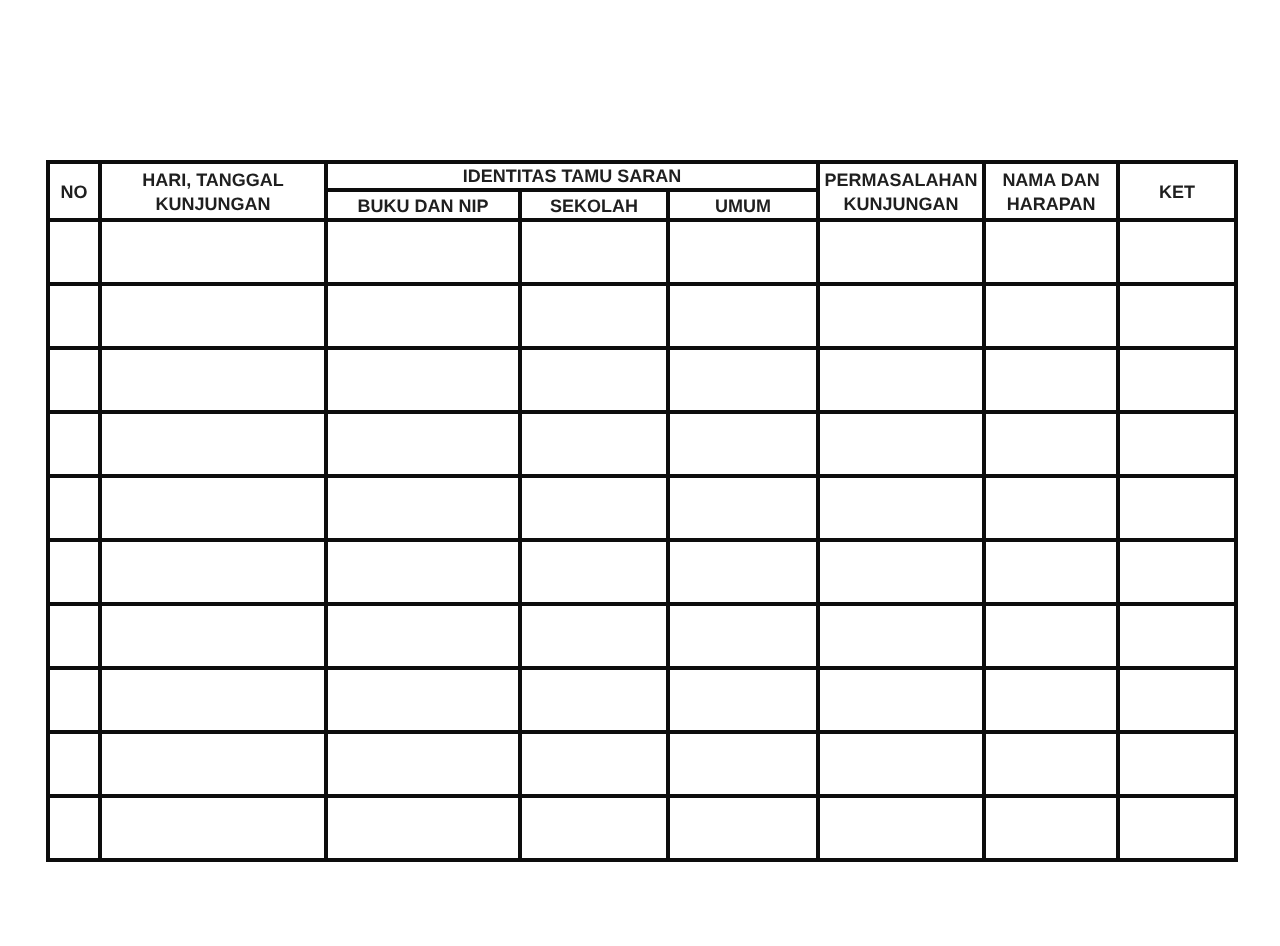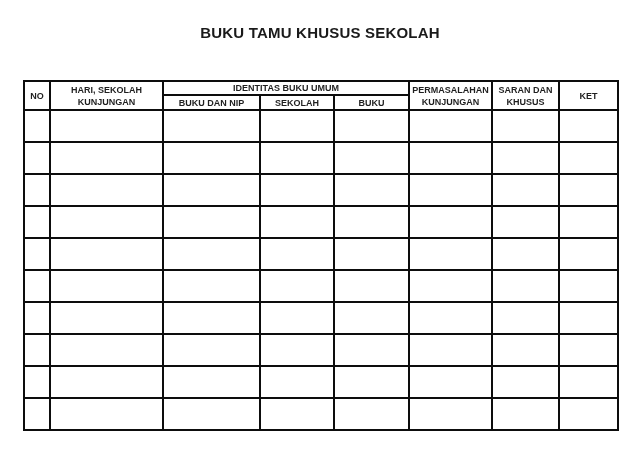--- a/index.html
+++ b/index.html
@@ -56,55 +56,54 @@
   col.c-tanda{ width: 75px; }
   col.c-perm { width: 83px; }
   col.c-saran{ width: 67px; }
   col.c-ket  { width: 59px; }
 </style>
 </head>
 <body>
 
 <div class="page">
 
-  <div class="title">BUKU TAMU KHUSUS SEKOLAH</div>
 
   <table class="guestbook">
     <colgroup>
       <col class="c-no">
         <col class="c-hari">
         <col class="c-nama">
         <col class="c-jab">
       <col class="c-tanda">
         <col class="c-perm">
         <col class="c-saran">
         <col class="c-ket">
     </colgroup>
     <thead>
       <tr class="header-top">
         <th rowspan="2">NO</th>
         <th rowspan="2" class="two-line">
-          <span>HARI, SEKOLAH</span>
+          <span>HARI, TANGGAL</span>
           <span>KUNJUNGAN</span>
         </th>
-        <th colspan="3">IDENTITAS BUKU UMUM</th>
+        <th colspan="3">IDENTITAS TAMU SARAN</th>
         <th rowspan="2" class="two-line">
           <span>PERMASALAHAN</span>
           <span>KUNJUNGAN</span>
         </th>
         <th rowspan="2" class="two-line">
-          <span>SARAN DAN</span>
-          <span>KHUSUS</span>
+          <span>NAMA DAN</span>
+          <span>HARAPAN</span>
         </th>
         <th rowspan="2">KET</th>
       </tr>
       <tr class="header-sub">
         <th>BUKU DAN NIP</th>
         <th>SEKOLAH</th>
-        <th>BUKU</th>
+        <th>UMUM</th>
       </tr>
     </thead>
     <tbody id="guestbook-body">
         <tr>
           <td></td>
           <td></td>
           <td></td>
           <td></td>
           <td></td>
           <td></td>

